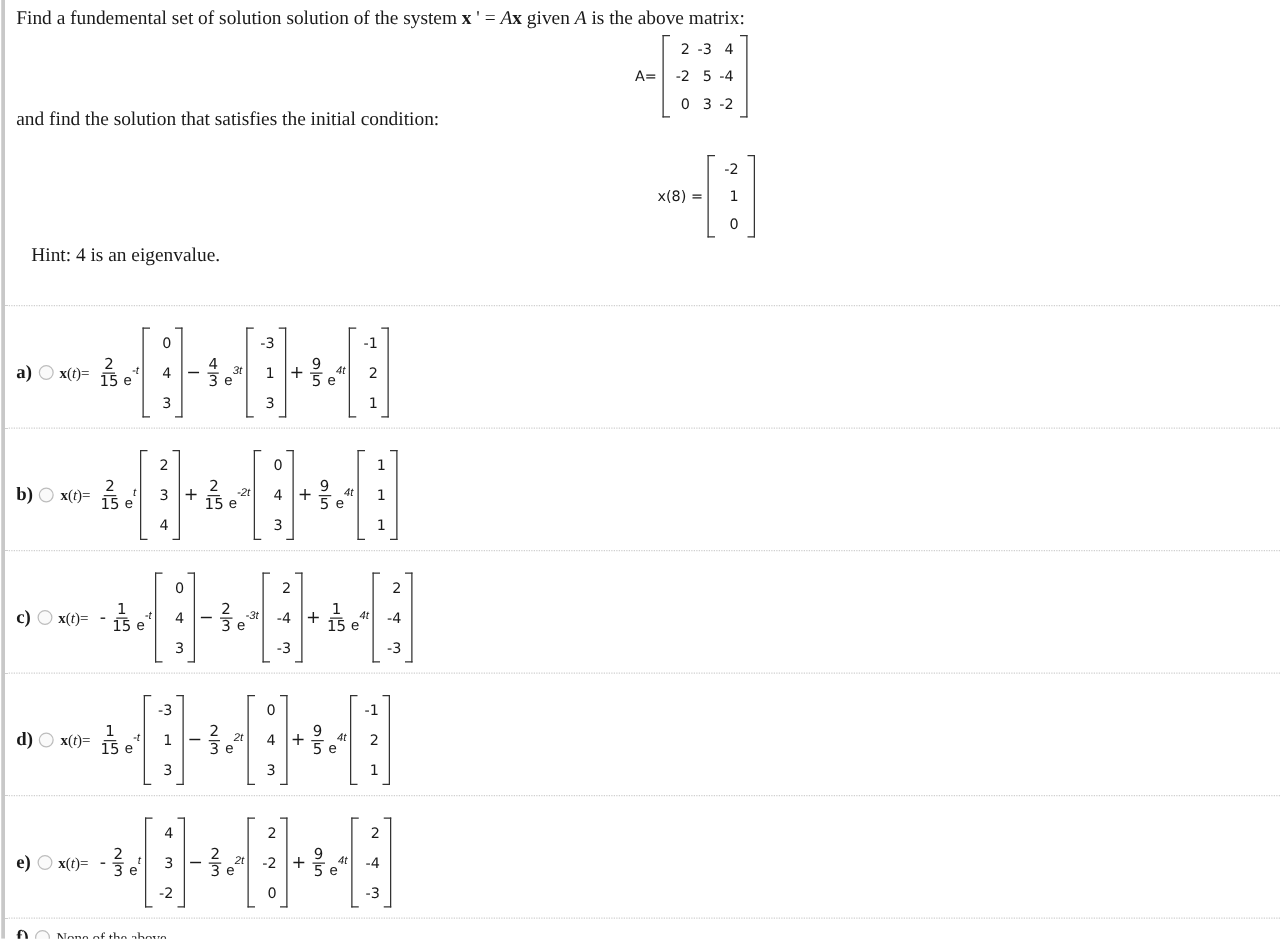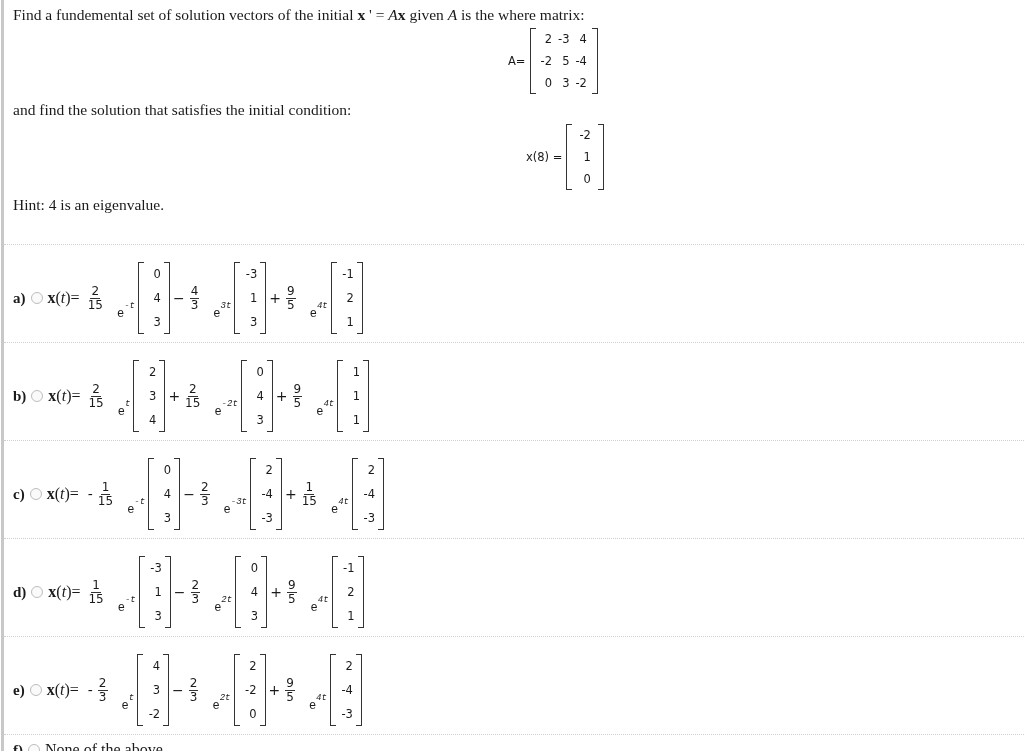--- a/index.html
+++ b/index.html
@@ -15,70 +15,70 @@
       border:1px solid #333; }
   .brk::before { left:0; border-right:none; }
   .brk::after { right:0; border-left:none; }
   .cell { text-align:right; font-family:"DejaVu Sans", sans-serif; font-size:11.5px; line-height:22px; padding:0 3px; }
   .sep { position:absolute; left:4px; right:0; height:0; border-top:1px dotted #cfcfcf; }
   
   .opt { position:absolute; left:13px; height:96px; display:flex; align-items:center; }
   .opt-letter { font-weight:bold; font-size:15px; margin-right:5px; }
   .radio { width:12px; height:12px; border-radius:50%; border:1px solid #bdbdbd; background:#fafafa;
            margin-right:5px; box-sizing:border-box; }
-  .xt { font-size:16px; margin-right:6px; }
+  .xt { font-size:12px; margin-right:6px; }
   .xt b { font-weight:bold; }
   .sign { font-family:"DejaVu Sans", sans-serif; font-size:14px; margin:0 3px; }
   .frac { display:inline-flex; flex-direction:column; align-items:center; font-family:"DejaVu Sans", sans-serif; font-size:12px; line-height:13px; margin:0 2px; }
   .frac .num { border-bottom:1px solid #333; padding:0 1px; }
-  .expo { font-family:Liberation Mono, monospace; font-size:12px; margin:0 3px 0 12px; position:relative; top:15px; }
+  .expo { font-family:Liberation Sans, sans-serif; font-size:12px; margin:0 3px 0 2px; position:relative; top:5px; }
   .expo sup { font-size:9px; position:relative; top:-4px; font-style:italic; }
   .vec { position:relative; display:flex; flex-direction:column; padding:0 9px; height:72px; justify-content:space-around; }
   .vec::before, .vec::after { content:""; position:absolute; top:0; bottom:0; width:5px; border:1px solid #333; }
   .vec::before { left:0; border-right:none; }
   .vec::after { right:0; border-left:none; }
   .vec span { font-family:"DejaVu Sans", sans-serif; font-size:11.5px; text-align:right; min-width:14px; }
   .term { display:flex; align-items:center; }
 </style>
 </head>
 <body>
 
 <div class="left-border"></div>
 
 <div class="q-text" style="top:6px;">
-  <span>Find a fundemental set of solution vectors of the initial </span><b>x</b><span> ' = </span><i>A</i><b>x</b><span> given </span><i>A</i><span> is the where matrix:</span>
+  <span>Find a fundemental set of solution solution of the system </span><b>x</b><span> ' = </span><i>A</i><b>x</b><span> given </span><i>A</i><span> is the above matrix:</span>
 </div>
 
 <div class="mat" style="left:508px; top:28px;">
   <span class="lbl">A=</span>
   <div class="brk" id="matA" style="grid-template-columns:repeat(3,auto);">
       <span class="cell">2</span>
       <span class="cell">-3</span>
       <span class="cell">4</span>
       <span class="cell">-2</span>
       <span class="cell">5</span>
       <span class="cell">-4</span>
       <span class="cell">0</span>
       <span class="cell">3</span>
       <span class="cell">-2</span>
     </div>
 </div>
 
-<div class="q-text" style="top:101px;text-align:right;">and find the solution that satisfies the initial condition:</div>
+<div class="q-text" style="top:87px;text-align:right;">and find the solution that satisfies the initial condition:</div>
 
 <div class="mat" style="left:526px; top:124px;">
   <span class="lbl">x(8) =</span>
   <div class="brk" id="x0vec" style="grid-template-columns:auto; padding:0 10px;">
       <span class="cell">-2</span>
       <span class="cell">1</span>
       <span class="cell">0</span>
     </div>
 </div>
 
-<div class="q-text" style="top:196px;">Hint: 4 is an eigenvalue.</div>
+<div class="q-text" style="top:196px;margin-left:12px;">Hint: 4 is an eigenvalue.</div>
 
 <div class="sep" style="top:244px;"></div>
 <div class="sep" style="top:342px;"></div>
 <div class="sep" style="top:440px;"></div>
 <div class="sep" style="top:538px;"></div>
 <div class="sep" style="top:636px;"></div>
 <div class="sep" style="top:734px;"></div>
 
 <div id="options">
     <div class="opt" style="top: 250px;">

